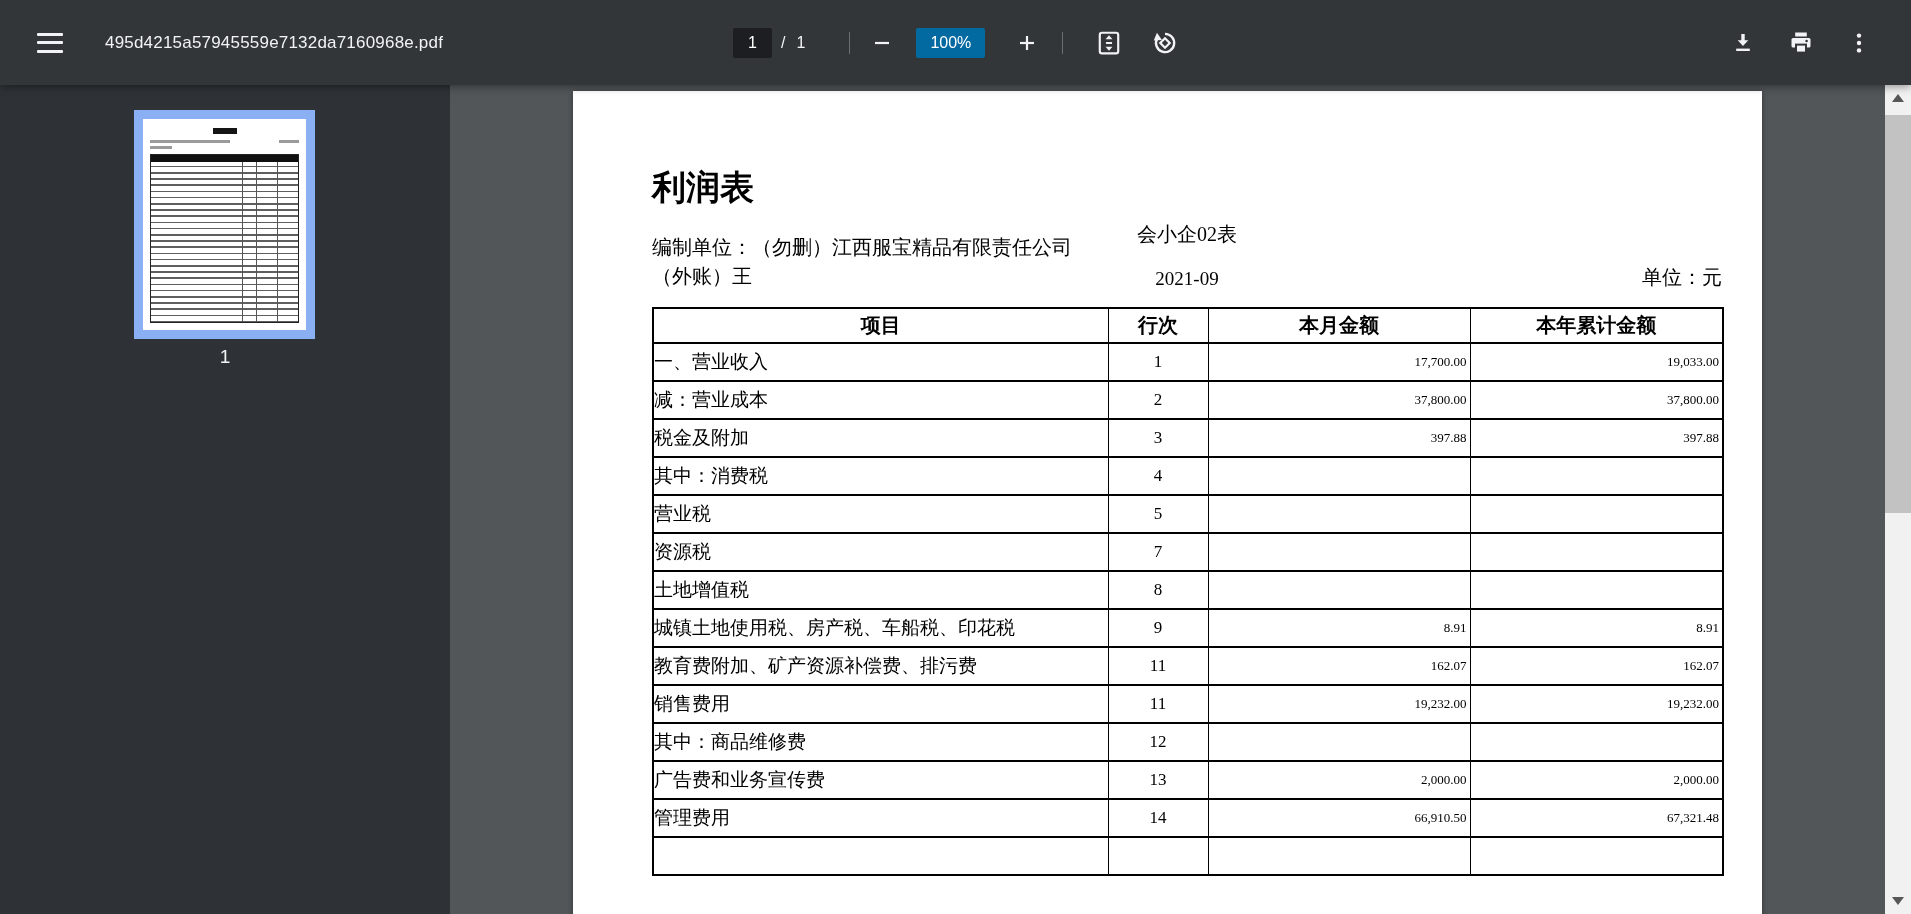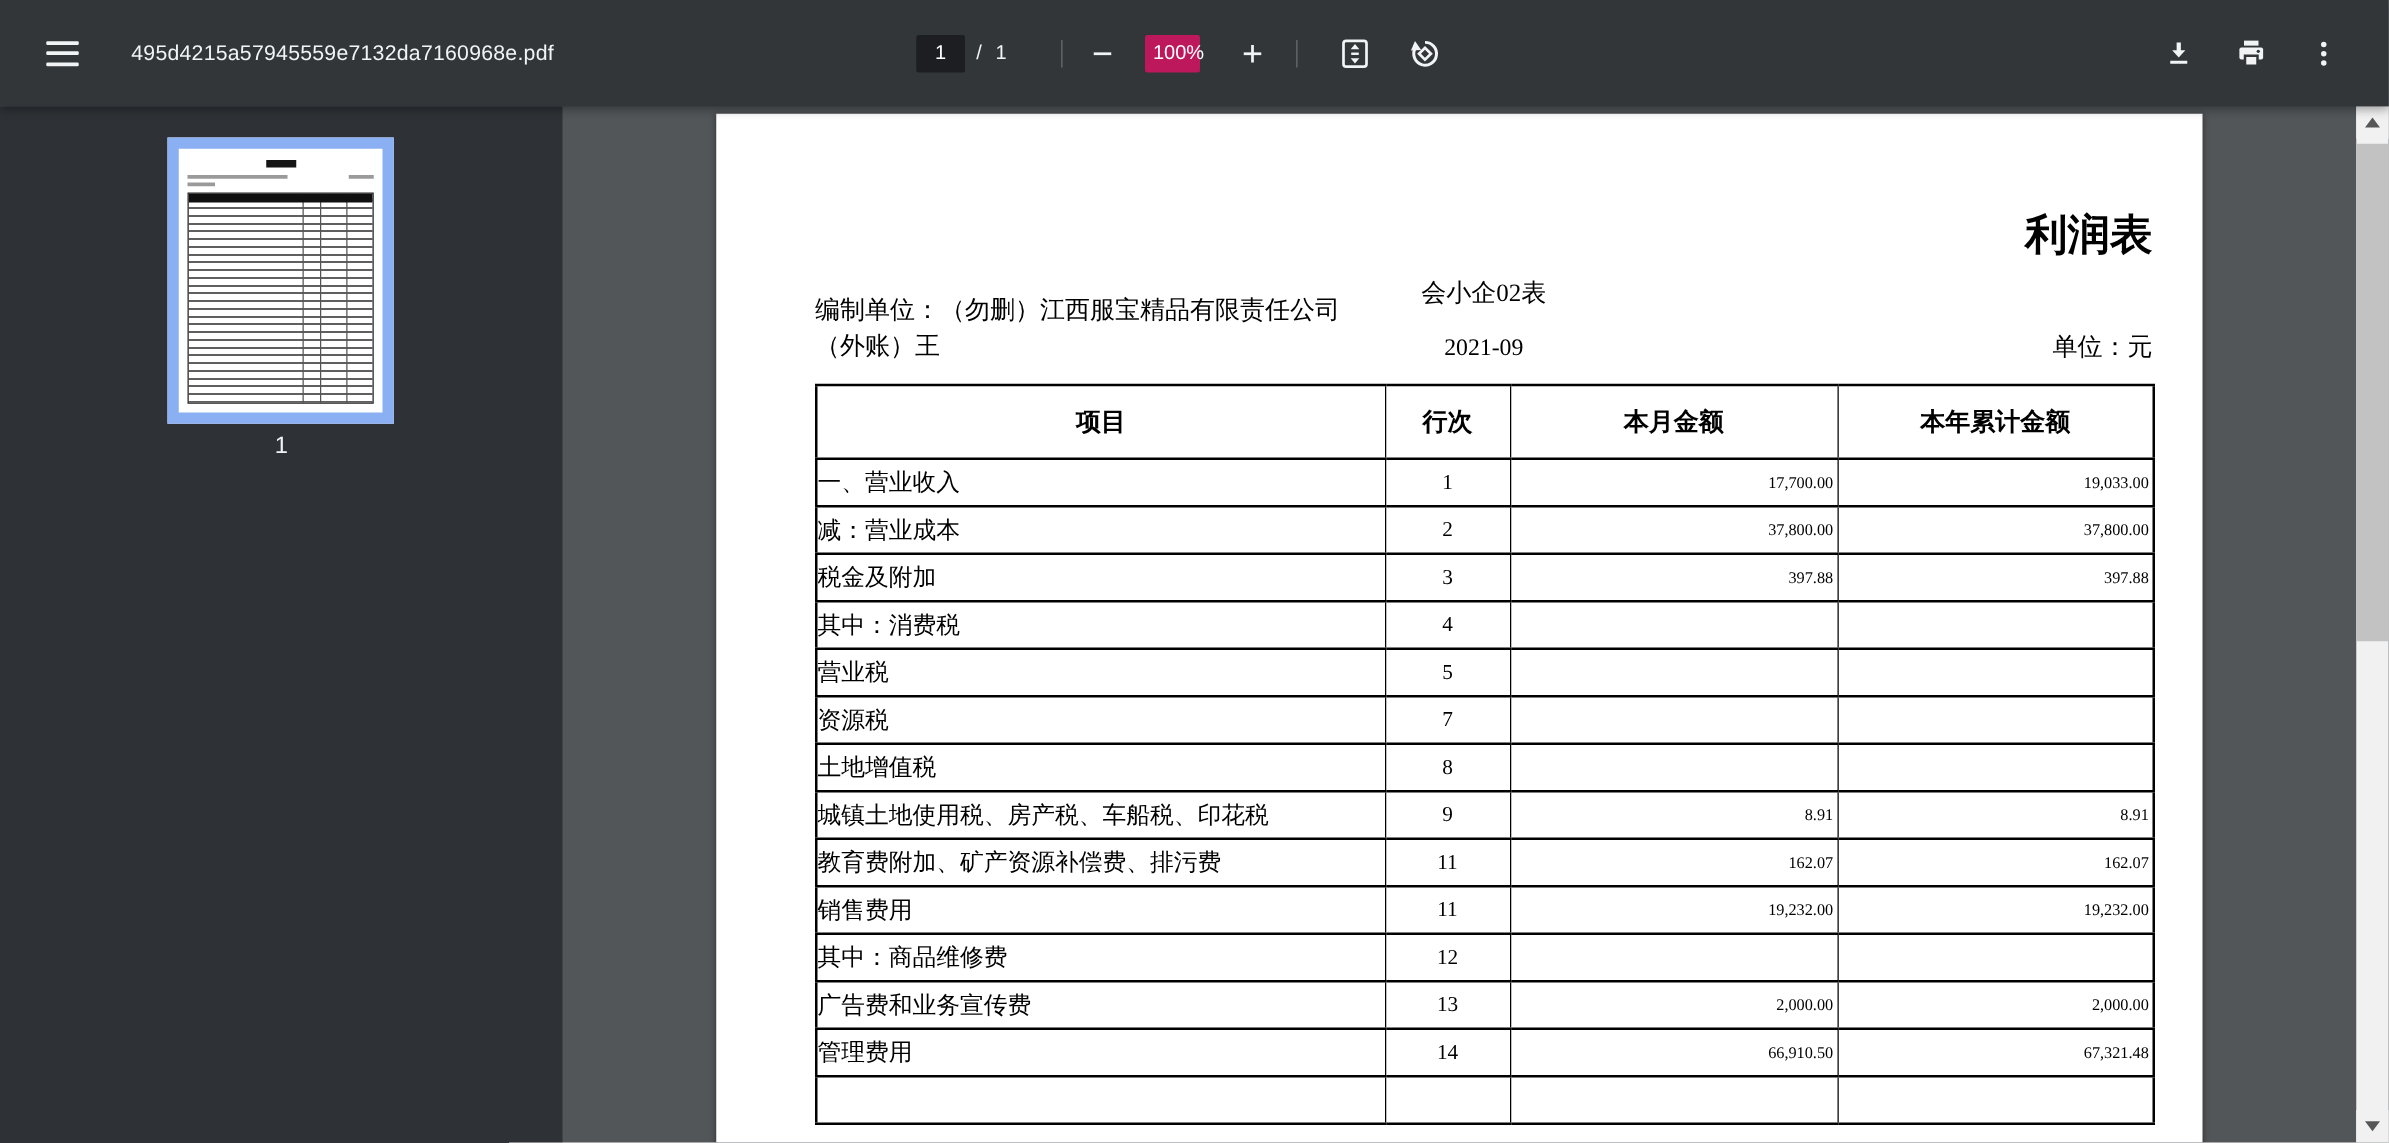--- a/index.html
+++ b/index.html
@@ -23,21 +23,21 @@
     color:#fff;text-align:center;font-size:16px;font-family:"Liberation Sans",sans-serif;padding:0;
   }
   .slash{color:#f1f3f4;font-size:16px;margin-left:9px;}
   .pcount{color:#f1f3f4;font-size:16px;margin-left:11px;}
   .sep{width:1px;height:22px;background:#6b6f73;}
   .sep1{margin-left:44px;}
   .sep2{margin-left:23px;}
   .tbtn{background:none;border:none;padding:0;cursor:pointer;display:flex;align-items:center;justify-content:center;}
   .btn-minus{margin-left:20px;width:24px;height:24px;}
   .zoom-box{
-    margin-left:22px;width:44px;height:30px;background:#be185d;border:none;border-radius:2px;
+    margin-left:22px;width:69px;height:30px;background:#0369a1;border:none;border-radius:2px;
     color:#fff;font-size:16px;text-align:center;cursor:pointer;
   }
   .btn-plus{margin-left:30px;width:24px;height:24px;}
   .btn-fit{margin-left:33px;width:26px;height:26px;}
   .btn-rot{margin-left:30px;width:26px;height:26px;}
   .tb-right{position:absolute;right:40px;top:0;height:85px;display:flex;align-items:center;gap:34px;}
   .tb-right .tbtn{width:24px;height:26px;}
 
   
   .stage{position:absolute;top:85px;left:0;right:0;bottom:0;overflow:hidden;}
@@ -61,34 +61,34 @@
     background-repeat:no-repeat,no-repeat,no-repeat,no-repeat,repeat;
   }
   .thumb-label{position:absolute;top:261px;left:0;width:450px;text-align:center;color:#f1f3f4;font-size:19px;}
 
   .viewer{position:absolute;left:450px;right:26px;top:0;bottom:0;overflow:hidden;}
   .page{
     position:relative;width:1189px;height:1682px;margin:6px auto 0;background:#fff;
     box-shadow:0 1px 5px rgba(0,0,0,.4);color:#000;
     font-family:"Liberation Serif","DejaVu Serif",serif;
   }
-  .doc-title{position:absolute;top:74px;left:79px;width:1070px;text-align:right;font-size:34px;font-weight:bold;}
+  .doc-title{position:absolute;top:74px;left:79px;width:1070px;text-align:left;font-size:34px;font-weight:bold;}
   .h-form{position:absolute;top:130px;left:79px;width:1070px;text-align:center;font-size:20px;}
   .h-org1{position:absolute;top:143px;left:79px;font-size:20px;}
   .h-org2{position:absolute;top:172px;left:79px;font-size:20px;font-family:Liberation Serif, serif;}
   .h-period{position:absolute;top:177px;left:79px;width:1070px;text-align:center;font-size:19px;}
   .h-unit{position:absolute;top:173px;left:79px;width:1070px;text-align:right;font-size:20px;}
 
   table.rpt{
     position:absolute;top:216px;left:79px;width:1070px;
     border-collapse:collapse;table-layout:fixed;border:2px solid #000;
   }
   .rpt th{
     height:33px;border:1px solid #000;border-top-width:2px;border-bottom-width:2px;
-    font-size:20px;font-weight:bold;text-align:center;padding:12px;
+    font-size:20px;font-weight:bold;text-align:center;padding:0;
   }
   .rpt td{
     height:36px;border:1px solid #000;border-top-width:2px;border-bottom-width:2px;
     padding:0;font-size:19px;overflow:hidden;white-space:nowrap;
   }
   .rpt td.c-line{font-size:17px;text-align:center;}
   .rpt td.c-num{font-size:13px;text-align:right;padding-right:3px;}
   .ind0{padding-left:6px;}
   .ind1{padding-left:16px;}
   .ind2{padding-left:24px;}

